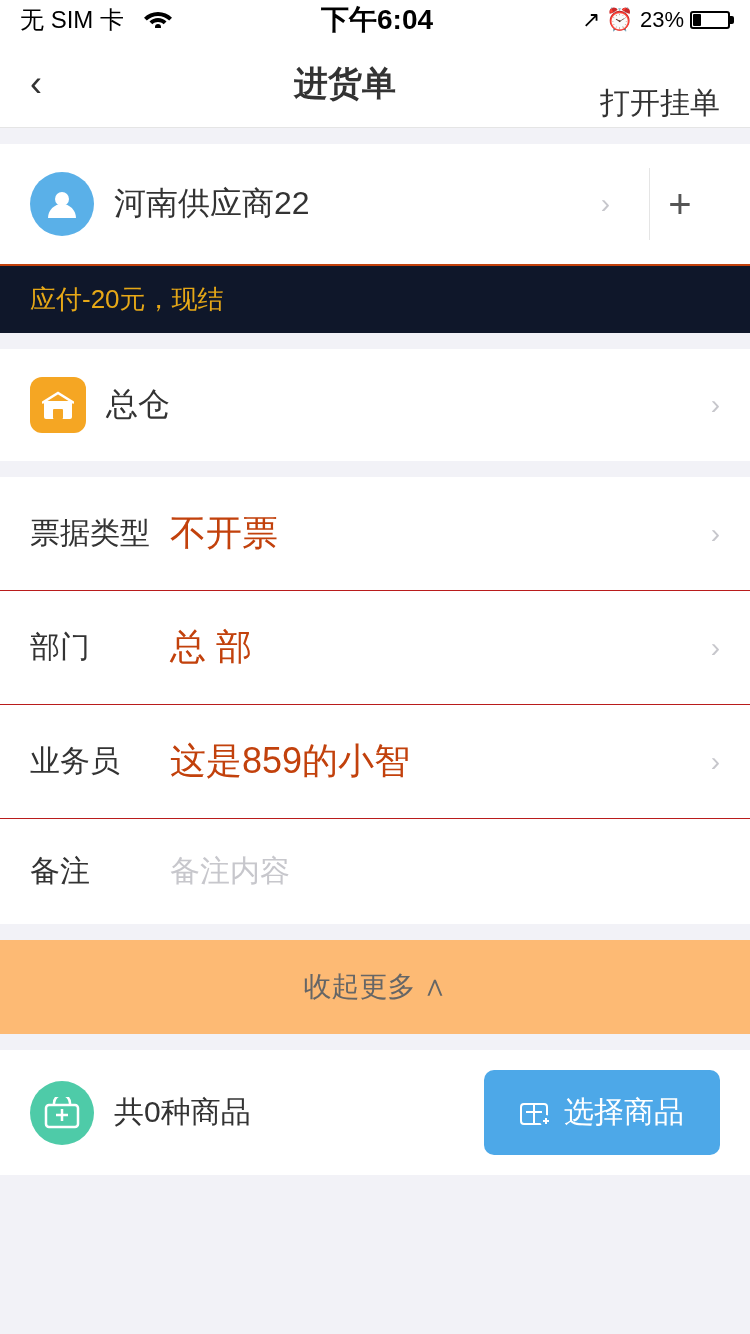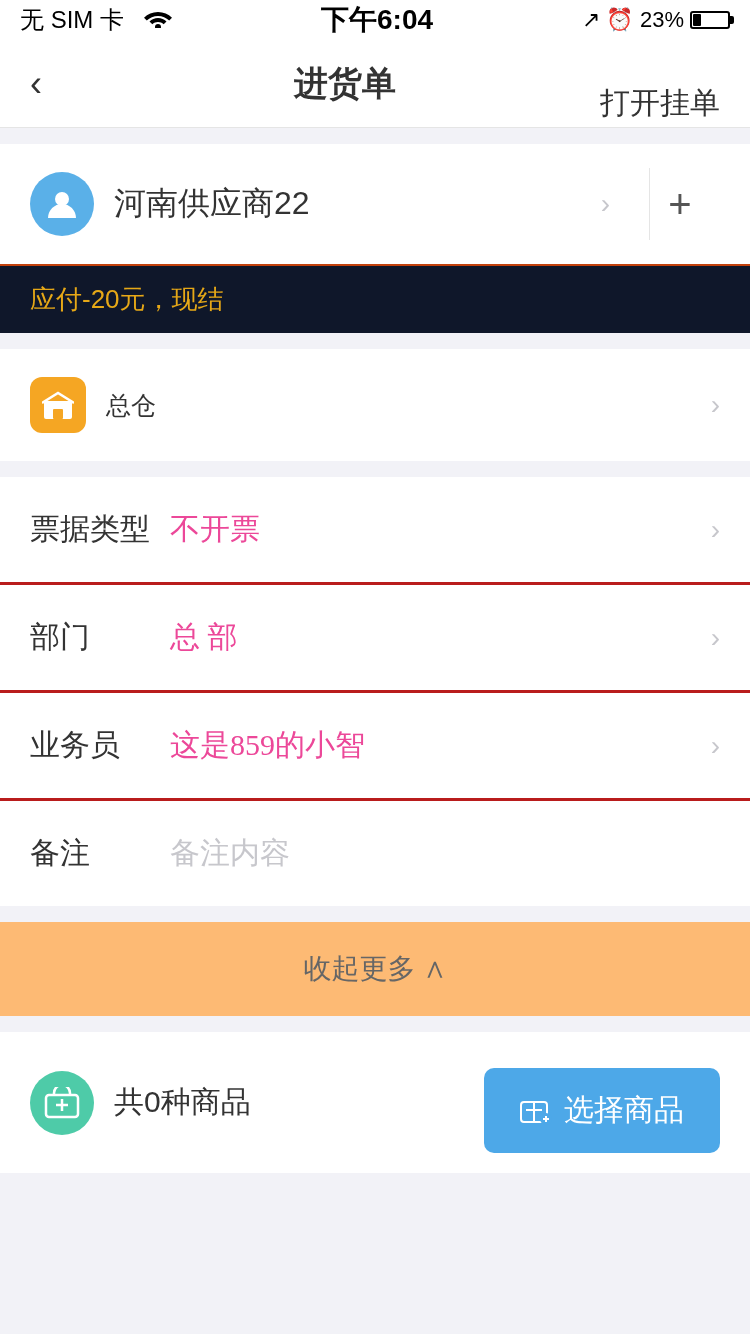--- a/index.html
+++ b/index.html
@@ -110,47 +110,46 @@
       padding: 28px 30px;
       background: #fff;
     }
     .warehouse-icon {
       width: 56px; height: 56px; border-radius: 12px;
       background: #f5a623;
       display: flex; align-items: center; justify-content: center;
       margin-right: 20px;
       flex-shrink: 0;
     }
-    .warehouse-name { flex: 1; font-size: 25px; color: #333; }
+    .warehouse-name { flex: 1; font-size: 32px; color: #333; }
     .chevron { color: #c7c7cc; font-size: 28px; }
 
     
     .form-card {
       background: #fff;
       margin-bottom: 16px;
     }
     .form-row {
       display: flex;
       align-items: center;
       padding: 32px 30px;
-      border-bottom: 3px solid #b91c1c;
+      border-bottom: 1px solid #b91c1c;
       min-height: 100px;
     }
     .form-row:last-child { border-bottom: none; }
     .form-label {
       font-size: 30px;
       color: #333;
       width: 140px;
       flex-shrink: 0;
     }
     .form-value {
       flex: 1;
-      font-size: 30px;
-      color: #ec4899;
-      font-family: Liberation Serif, serif;
+      font-size: 36px;
+      color: #c2410c;
     }
     .form-placeholder {
       flex: 1;
       font-size: 30px;
       color: #c7c7cc;
     }
     .form-chevron { color: #c7c7cc; font-size: 28px; }
 
     
     .collapse-row {
@@ -189,21 +188,20 @@
       color: #fff;
       border: none;
       border-radius: 10px;
       padding: 22px 36px;
       font-size: 30px;
       display: flex;
       align-items: center;
       gap: 12px;
       cursor: pointer;
       flex-shrink: 0;
-      margin-top: 16px;
     }
 
     
     .page-bottom {
       background: #f2f2f7;
       height: 300px;
     }
   </style>
 </head>
 <body>

